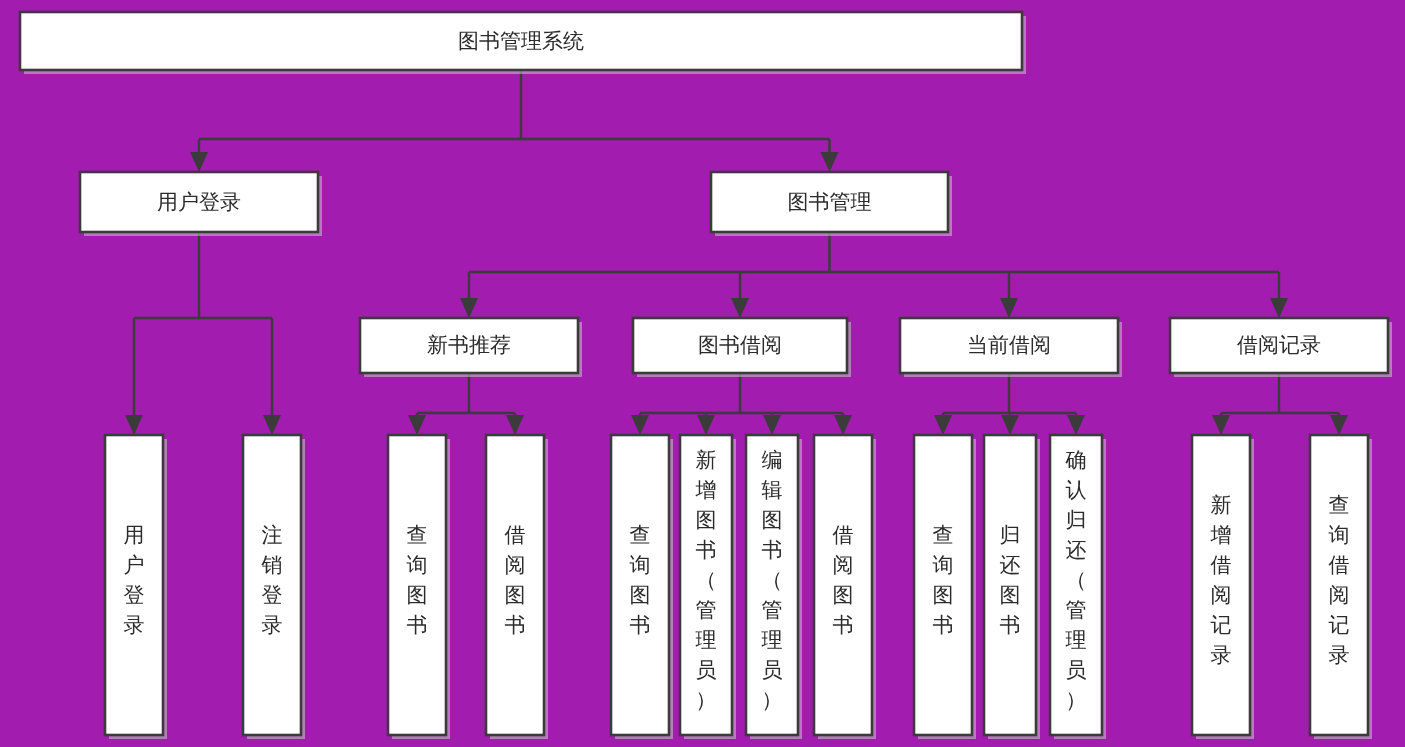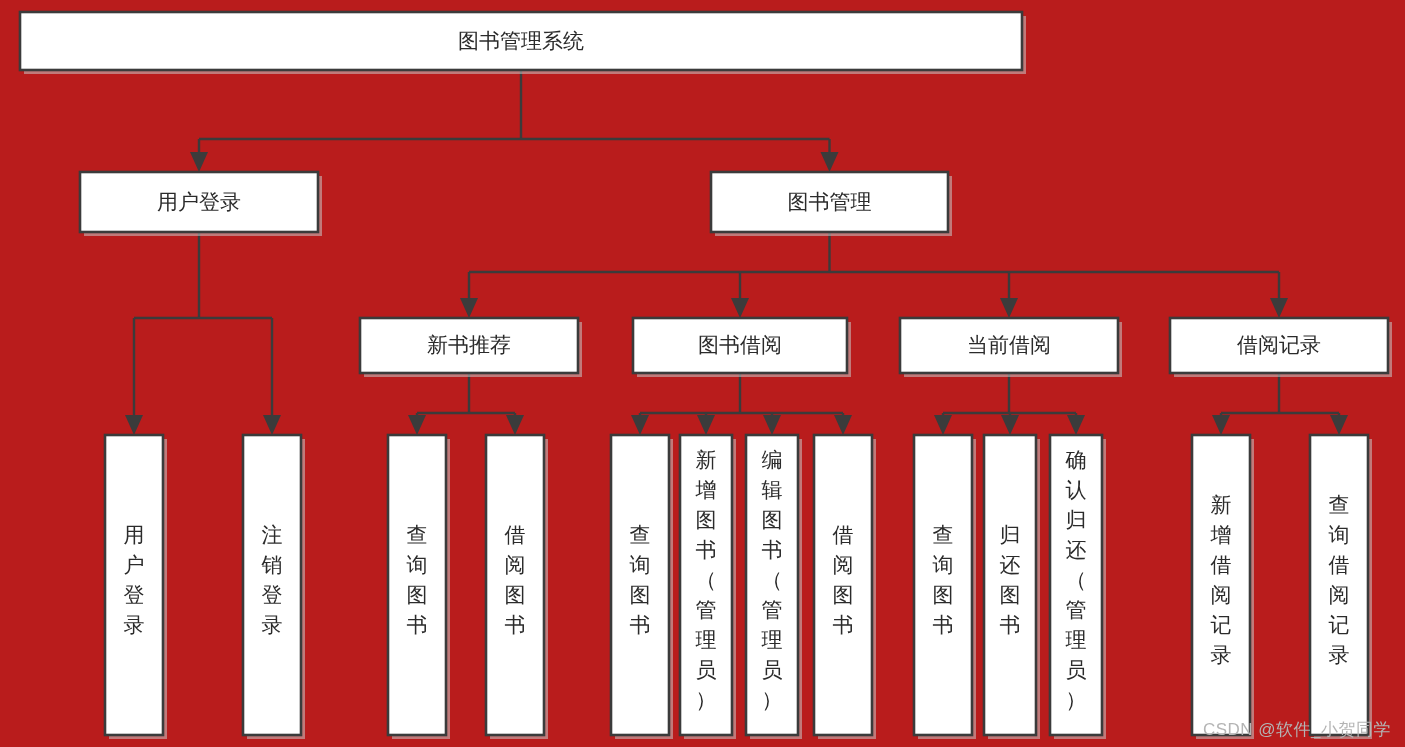--- a/index.html
+++ b/index.html
@@ -7,21 +7,21 @@
     padding: 0;
     background: #ffffff;
   }
   body {
     font-family: "Liberation Sans", "DejaVu Sans", sans-serif;
   }
   #diagram-root {
     position: relative;
     width: 1405px;
     height: 747px;
-    background: #b91c1c;
+    background: #a21caf;
     overflow: hidden;
   }
   svg.flow {
     position: absolute;
     left: 0;
     top: 0;
     width: 1405px;
     height: 747px;
   }
   .node-box {
@@ -223,14 +223,13 @@
           <rect x="1192" y="435" width="58" height="300" class="node-box"></rect>
           <text class="node-label-v" x="1221" y="512"><tspan x="1221" dy="0">新</tspan><tspan x="1221" dy="30">增</tspan><tspan x="1221" dy="30">借</tspan><tspan x="1221" dy="30">阅</tspan><tspan x="1221" dy="30">记</tspan><tspan x="1221" dy="30">录</tspan></text>
         </g>
         <rect x="1314" y="439" width="58" height="300" class="node-shadow"></rect>
         <g>
           <rect x="1310" y="435" width="58" height="300" class="node-box"></rect>
           <text class="node-label-v" x="1339" y="512"><tspan x="1339" dy="0">查</tspan><tspan x="1339" dy="30">询</tspan><tspan x="1339" dy="30">借</tspan><tspan x="1339" dy="30">阅</tspan><tspan x="1339" dy="30">记</tspan><tspan x="1339" dy="30">录</tspan></text>
         </g>
       </g>
   </svg>
-  <div class="watermark">CSDN @软件_小贺同学</div>
 </div>
 
 </body></html>

